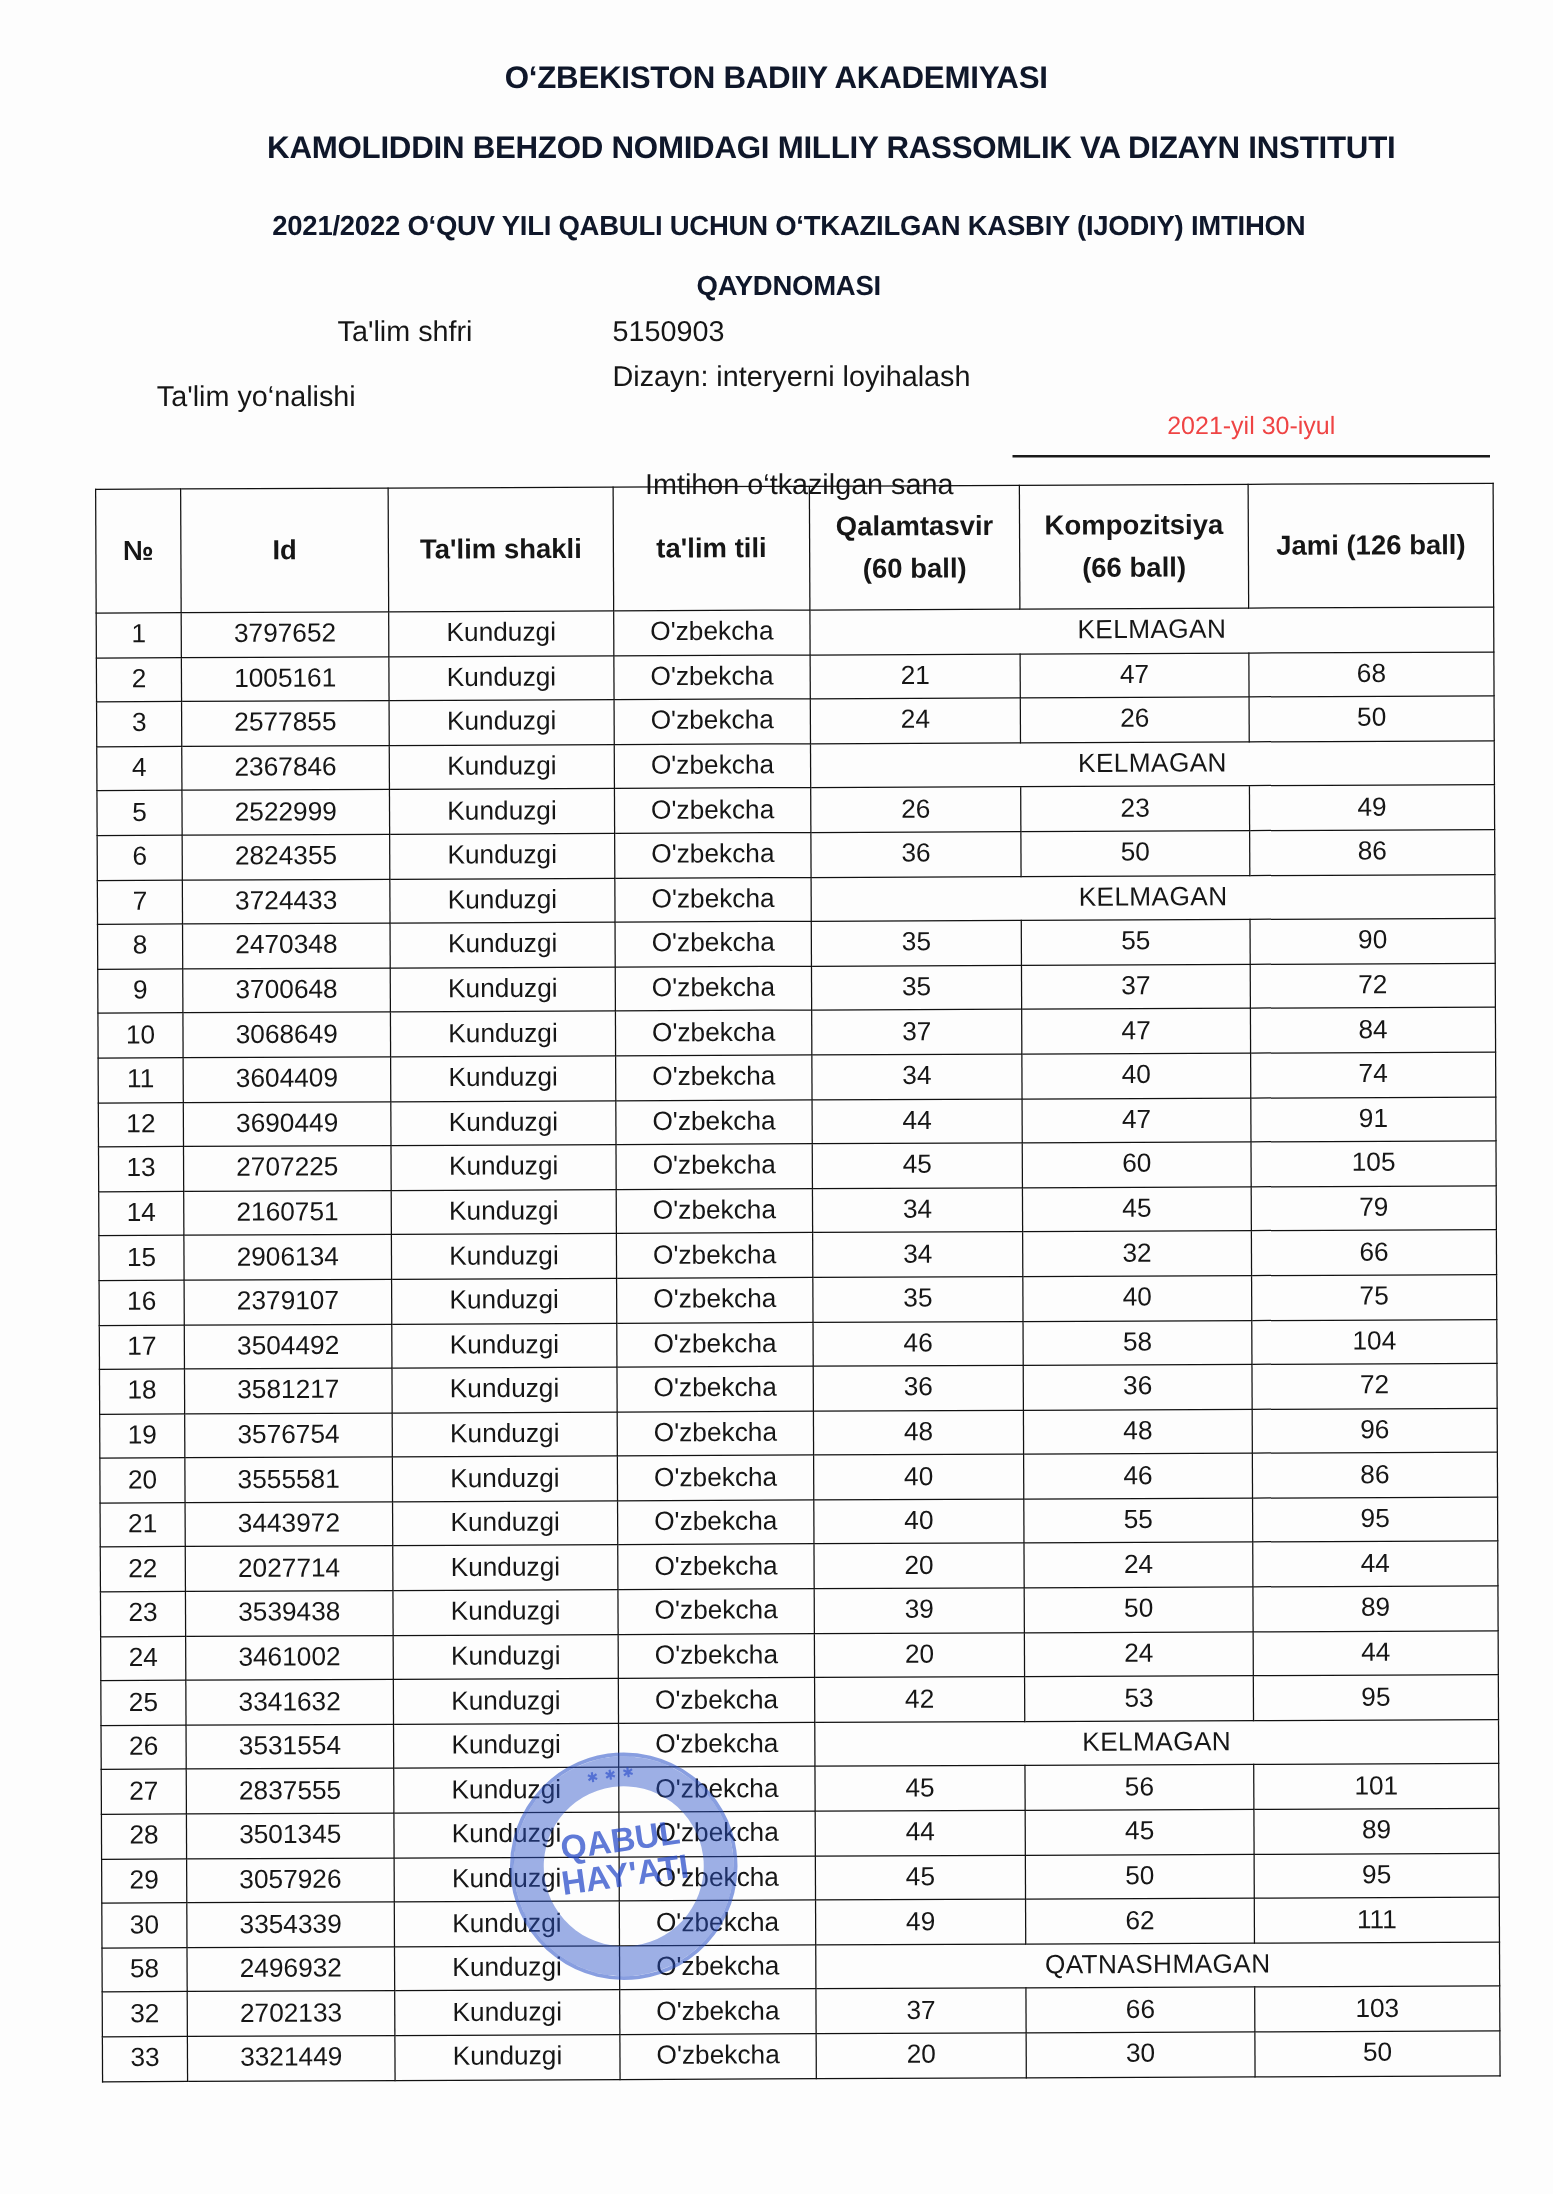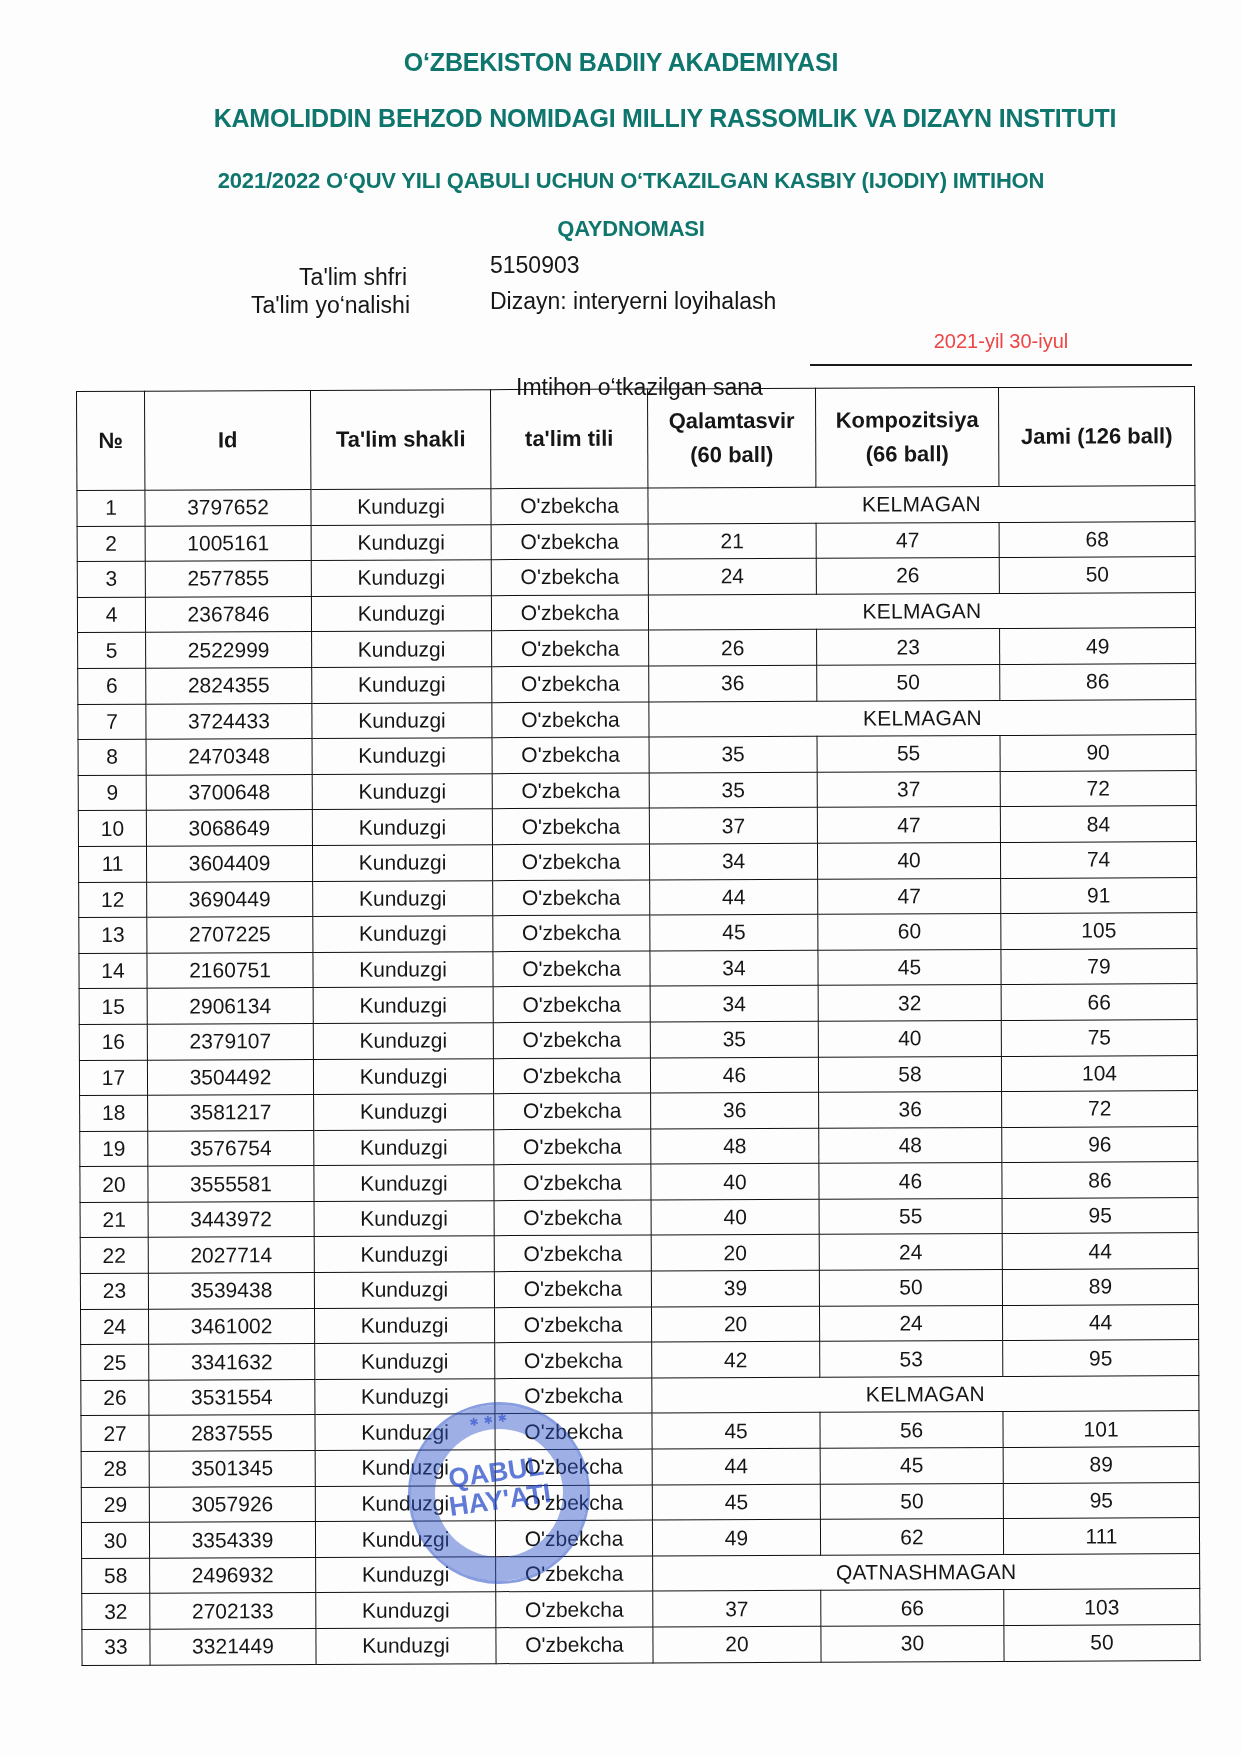--- a/index.html
+++ b/index.html
@@ -15,36 +15,36 @@
       font-family: "Liberation Sans", "DejaVu Sans", sans-serif;
       color: #111111;
       background: #fdfdfd;
     }
     .title {
       position: absolute;
       left: 0;
       width: 1242px;
       text-align: center;
       font-weight: bold;
-      color: #0f766e;
+      color: #0f172a;
       letter-spacing: -0.2px;
     }
     .t1 { top: 48px; font-size: 25px; }
     .t2 { top: 104px; font-size: 25px; padding-left: 44px; }
     .t3 { top: 168px; font-size: 22px; left: 10px; }
     .t4 { top: 216px; font-size: 22px; left: 10px; }
 
     .meta-label, .meta-value {
       position: absolute;
       font-size: 23px;
       color: #161616;
     }
-    .ml1 { top: 264px; left: 0; width: 378px; text-align: right; padding-left: 29px; }
+    .ml1 { top: 252px; left: 0; width: 378px; text-align: right; }
     .mv1 { top: 252px; left: 490px; }
-    .ml2 { top: 292px; left: 0; width: 410px; text-align: right; }
+    .ml2 { top: 304px; left: 0; width: 410px; text-align: center; }
     .mv2 { top: 288px; left: 490px; }
     .ml3 { top: 330px; left: 516px; margin-top: 44px; }
     .date-field {
       position: absolute;
       top: 330px;
       left: 810px;
       width: 382px;
       height: 34px;
       border-bottom: 2px solid #1a1a1a;
       text-align: center;

